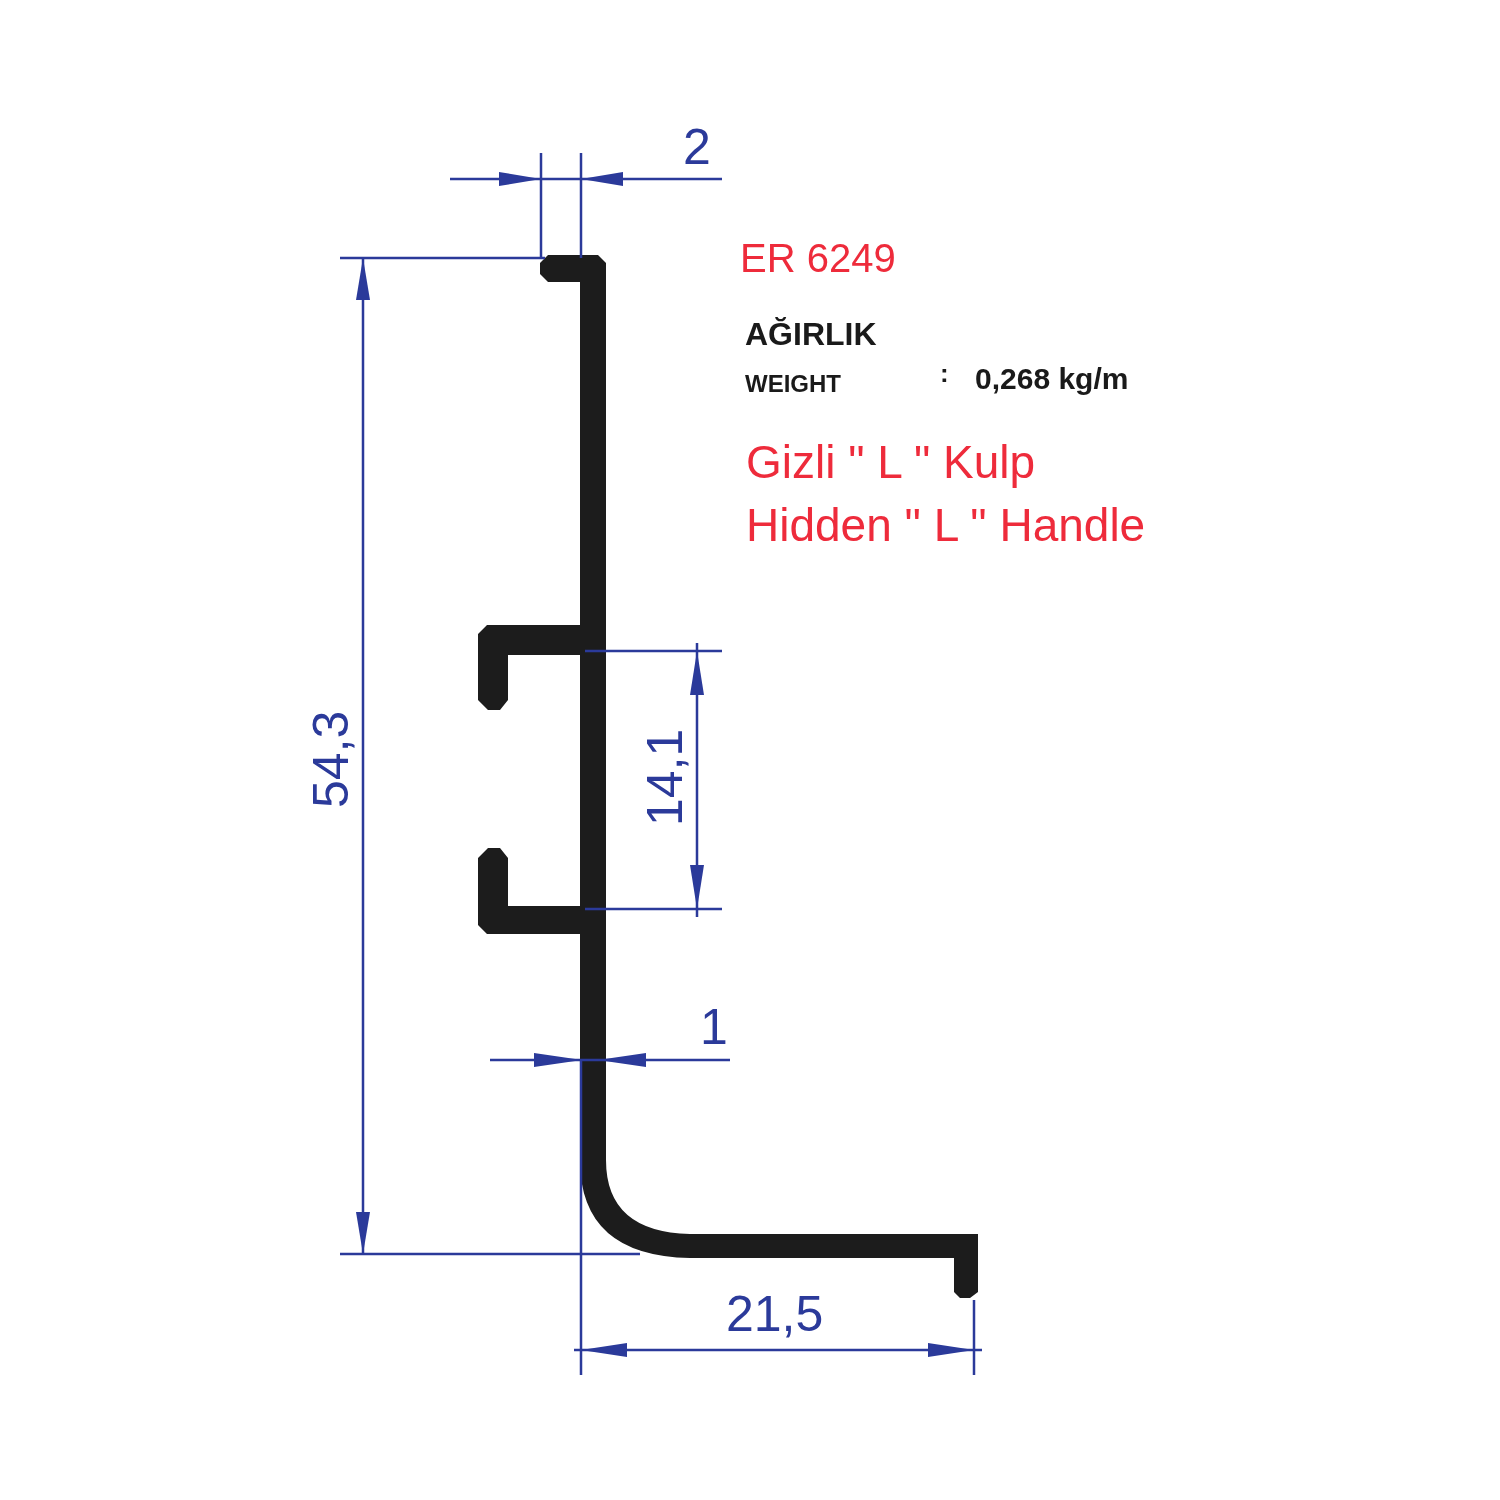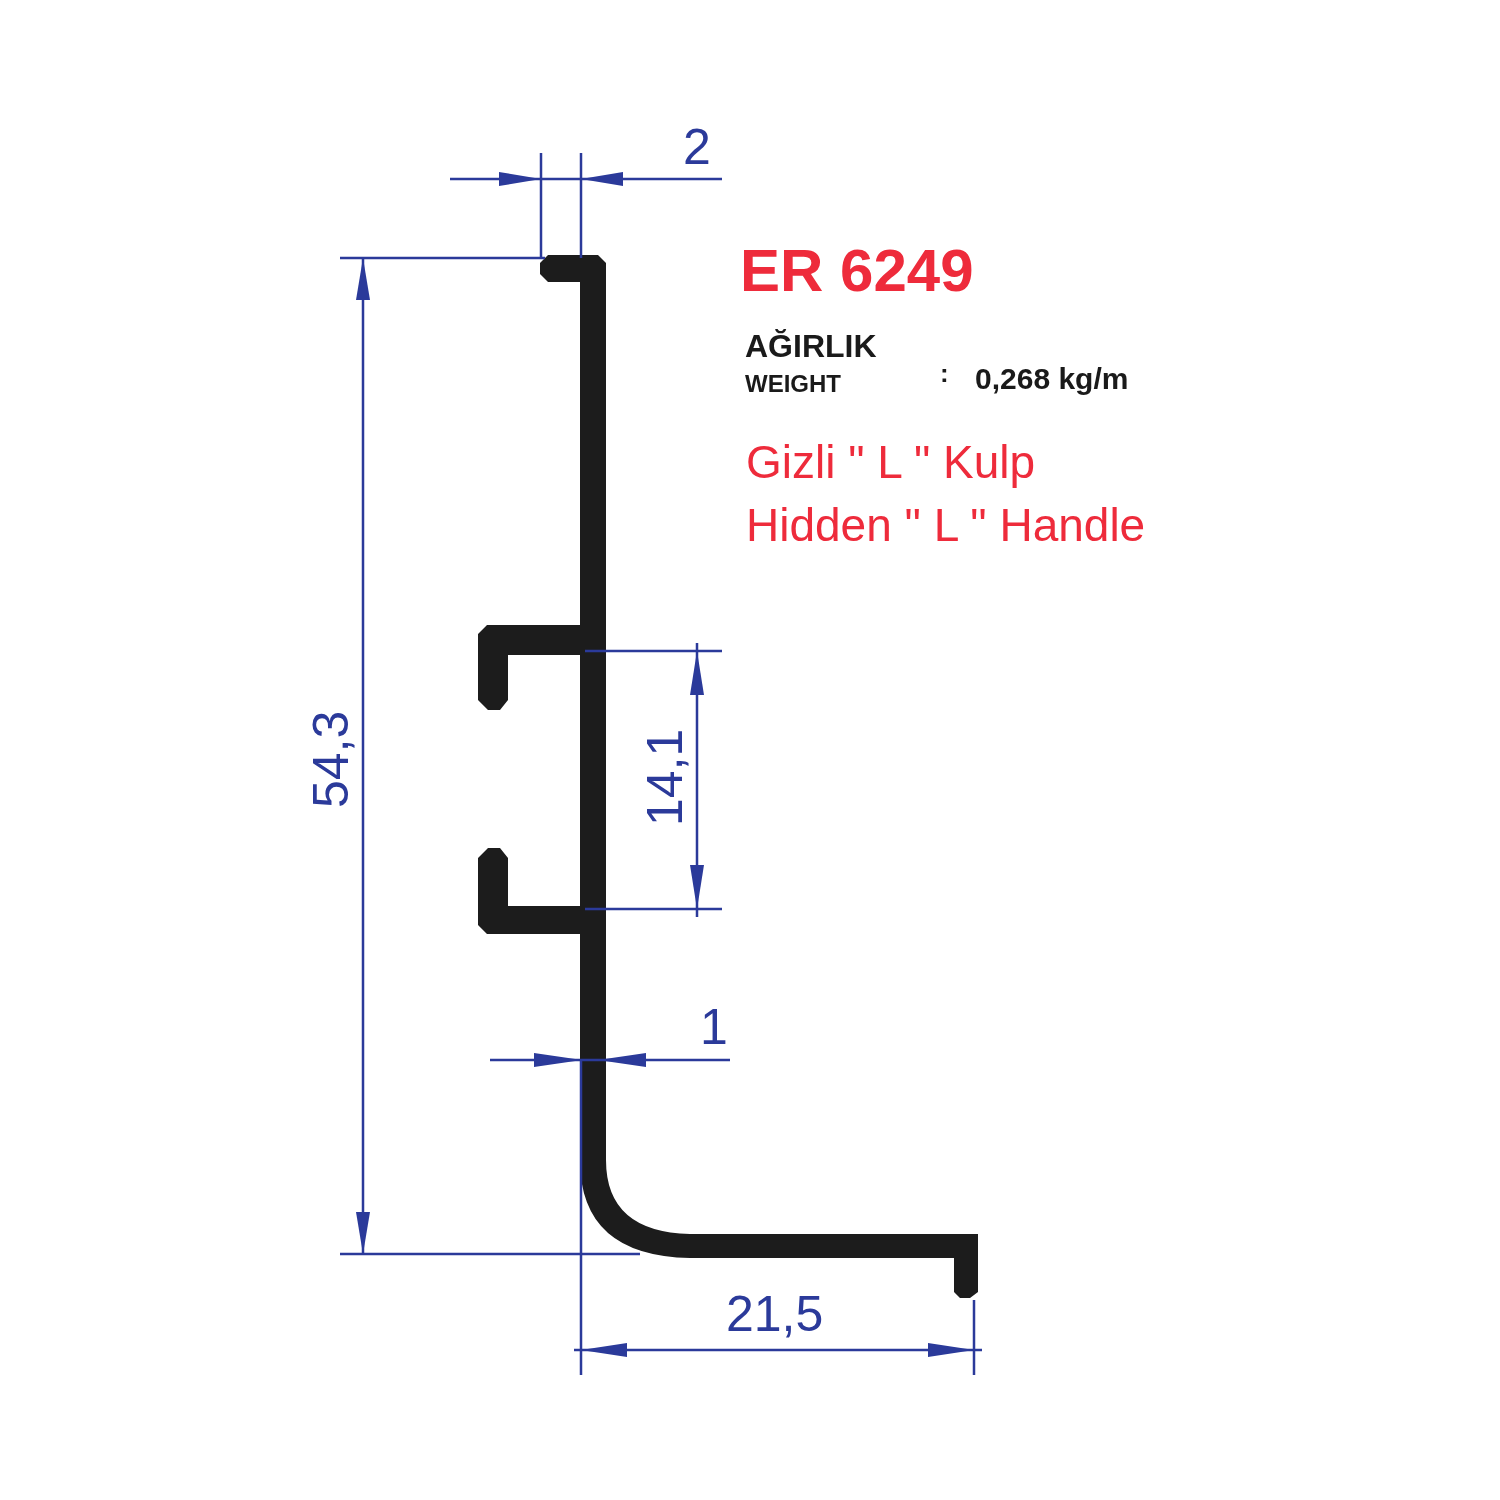--- a/index.html
+++ b/index.html
@@ -68,19 +68,19 @@
     <polygon class="arrow" points="974,1350 928,1343 928,1357"></polygon>
   </g>
 
   <text class="dimtext" x="683" y="164">2</text>
   <text class="dimtext" x="0" y="0" transform="translate(348,808) rotate(-90)">54,3</text>
   <text class="dimtext" x="0" y="0" transform="translate(682,826) rotate(-90)">14,1</text>
   <text class="dimtext" x="700" y="1044">1</text>
   <text class="dimtext" x="726" y="1331">21,5</text>
 </svg>
 
-<div class="title" style="left:740px; top:236px; font-size:60px;font-weight:bold;">ER 6249</div>
-<div class="label" style="left:745px; top:328px; font-size:32px;">AĞIRLIK</div>
+<div class="title" style="left:740px; top:236px; font-size:40px;">ER 6249</div>
+<div class="label" style="left:745px; top:316px; font-size:32px;">AĞIRLIK</div>
 <div class="label" style="left:745px; top:370px; font-size:24px;">WEIGHT</div>
 <div class="label" style="left:940px; top:358px; font-size:26px;">:</div>
 <div class="label" style="left:975px; top:362px; font-size:30px;text-align:center;">0,268 kg/m</div>
 <div class="title" style="left:746px; top:435px; font-size:46px;">Gizli " L " Kulp</div>
 <div class="title" style="left:746px; top:498px; font-size:46px;">Hidden " L " Handle</div>
 
 </body></html>

